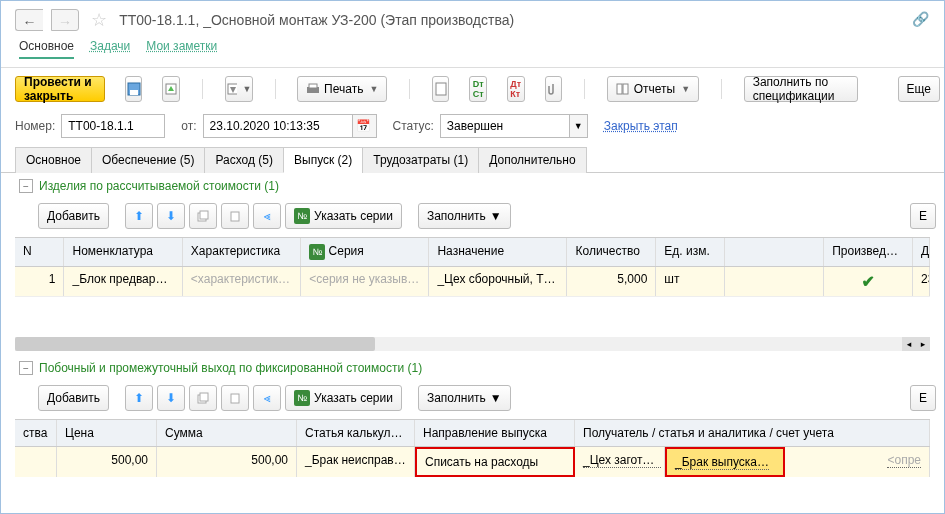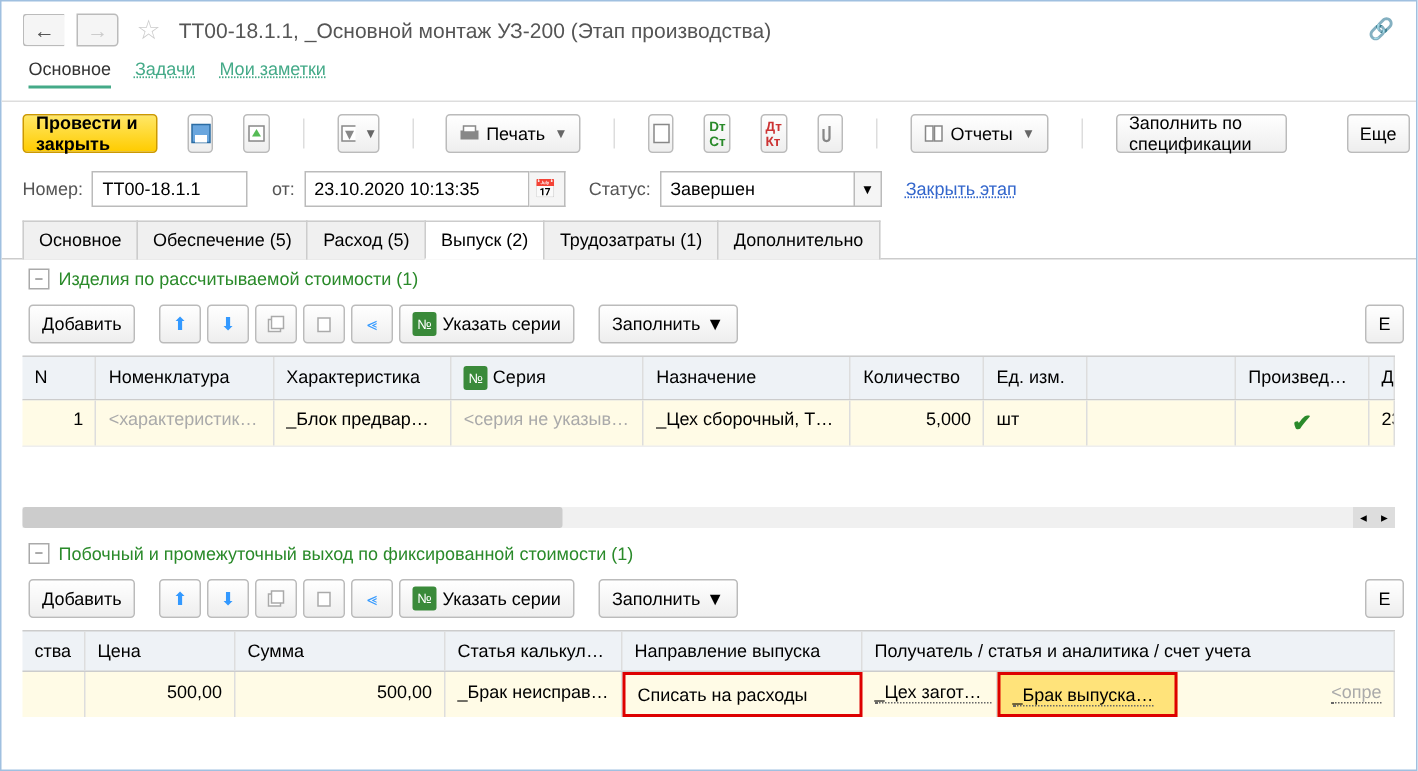--- a/index.html
+++ b/index.html
@@ -31,21 +31,21 @@
   .dd-btn { width: 18px; height: 24px; border: 1px solid #bbb; border-left: none; background: #f5f5f5; display: flex; align-items: center; justify-content: center; font-size: 9px; }
   .link { color: #3366cc; text-decoration: underline dotted; cursor: pointer; }
   
   .tabs { display: flex; padding: 0 14px; border-bottom: 1px solid #ccc; }
   .tab { padding: 5px 10px; border: 1px solid #ccc; border-bottom: none; background: #f0f0f0; margin-right: -1px; cursor: pointer; position: relative; top: 1px; }
   .tab.active { background: #fff; border-bottom: 1px solid #fff; }
   
   .section-head { display: flex; align-items: center; gap: 6px; padding: 6px 18px; color: #2a8a2a; }
   .collapse { width: 14px; height: 14px; border: 1px solid #aaa; display: flex; align-items: center; justify-content: center; font-size: 10px; color: #666; background: #fff; }
   
-  .subtoolbar { display: flex; align-items: flex-end; gap: 4px; padding: 4px 18px; }
+  .subtoolbar { display: flex; align-items: flex-end; gap: 4px; padding: 4px 18px; margin-left: 19px; }
   .sbtn { height: 26px; border: 1px solid #bbb; background: linear-gradient(#fff,#eee); border-radius: 3px; display: flex; align-items: center; padding: 0 8px; cursor: pointer; gap: 4px; }
   .sbtn.icon-only { padding: 0; width: 28px; justify-content: center; }
   .green-sq { width: 16px; height: 16px; background: #3a8a3a; color: #fff; font-size: 9px; display: flex; align-items: center; justify-content: center; border-radius: 2px; }
   
   .grid { margin: 4px 14px 0; }
   .ghead { display: flex; background: #eef2f6; border-top: 1px solid #ccc; border-bottom: 1px solid #ccc; }
   .gcell { padding: 6px 8px; border-right: 1px solid #ddd; overflow: hidden; white-space: nowrap; text-overflow: ellipsis; }
   .grow { display: flex; background: #fffbe6; border-bottom: 1px solid #eee; }
   .grow .gcell { padding: 5px 8px; }
   .placeholder { color: #aaa; }
@@ -230,22 +230,22 @@
     <div class="gcell" style="width:130px"><span class="green-sq" style="display:inline-flex;vertical-align:middle">№</span> <span>Серия</span></div>
     <div class="gcell" style="width:140px">Назначение</div>
     <div class="gcell" style="width:90px">Количество</div>
     <div class="gcell" style="width:70px">Ед. изм.</div>
     <div class="gcell" style="width:100px"></div>
     <div class="gcell" style="width:90px">Произведено</div>
     <div class="gcell" style="flex:1">Дата п</div>
   </div>
   <div class="grow">
     <div class="gcell right" style="width:50px">1</div>
+    <div class="gcell" style="width:120px">_Блок предварит…</div>
     <div class="gcell placeholder" style="width:120px">&lt;характеристики…</div>
-    <div class="gcell" style="width:120px">_Блок предварит…</div>
     <div class="gcell placeholder" style="width:130px">&lt;серия не указыв…</div>
     <div class="gcell" style="width:140px">_Цех сборочный, ТТ…</div>
     <div class="gcell right" style="width:90px">5,000</div>
     <div class="gcell" style="width:70px">шт</div>
     <div class="gcell" style="width:100px"></div>
     <div class="gcell" style="width:90px;text-align:center"><span class="check">✔</span></div>
     <div class="gcell" style="flex:1">23.10</div>
   </div>
 </div>
 

